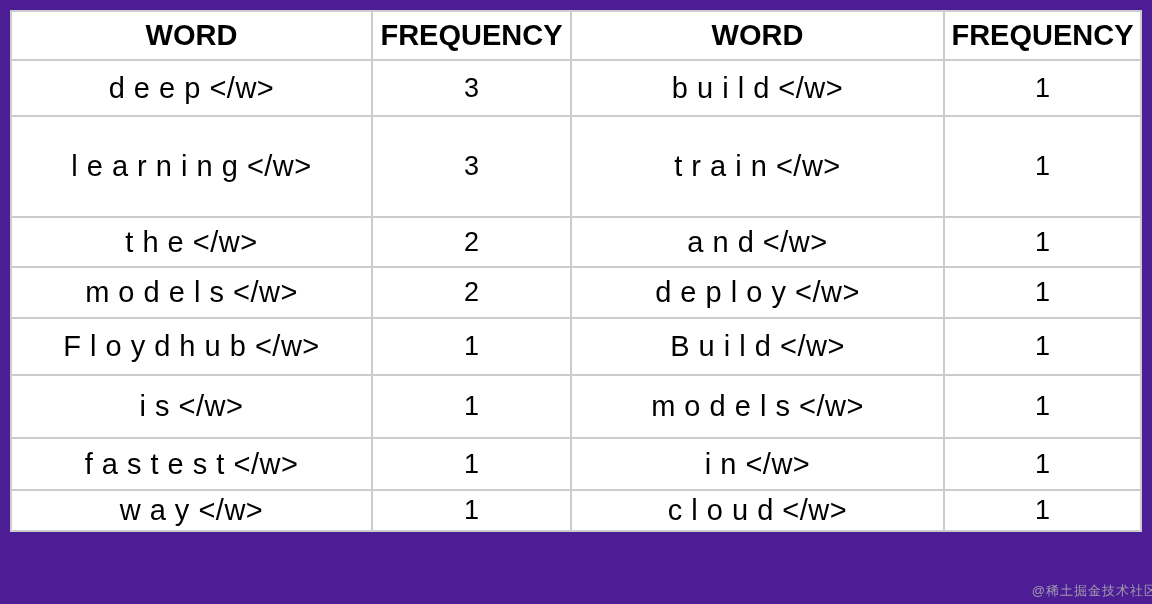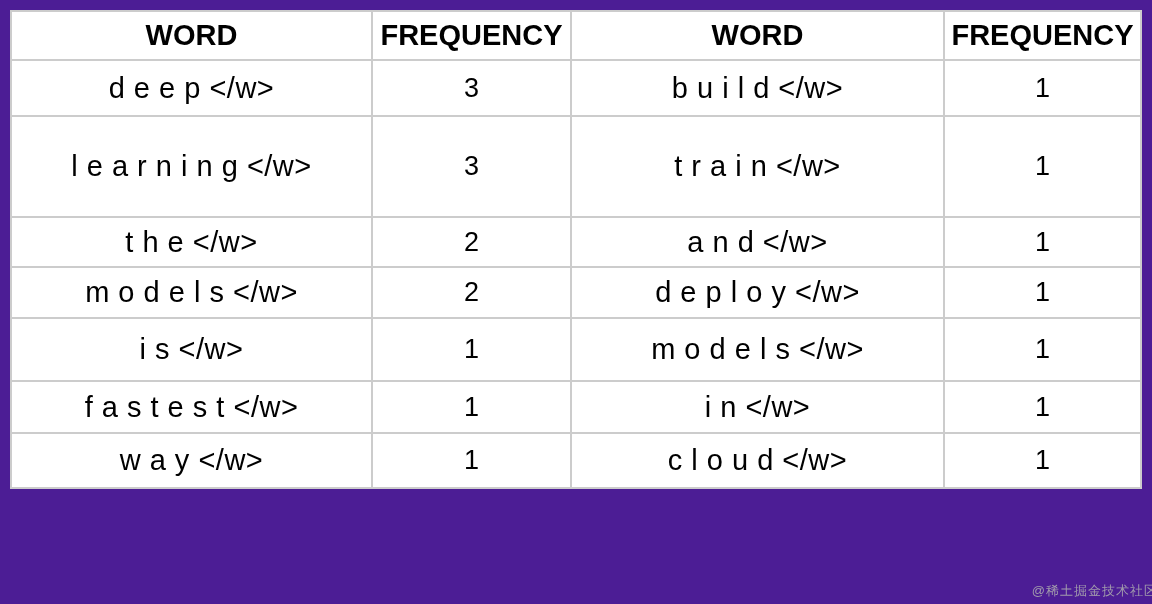--- a/index.html
+++ b/index.html
@@ -97,33 +97,39 @@
         <td class="freq-cell">2</td>
         <td class="word-cell">a n d &lt;/w&gt;</td>
         <td class="freq-cell">1</td>
       </tr>
       <tr style="height:51px">
         <td class="word-cell">m o d e l s &lt;/w&gt;</td>
         <td class="freq-cell">2</td>
         <td class="word-cell">d e p l o y &lt;/w&gt;</td>
         <td class="freq-cell">1</td>
       </tr>
+      <tr style="height:57px">
+        <td class="word-cell">F l o y d h u b &lt;/w&gt;</td>
+        <td class="freq-cell">1</td>
+        <td class="word-cell">B u i l d &lt;/w&gt;</td>
+        <td class="freq-cell">1</td>
+      </tr>
       <tr style="height:63px">
         <td class="word-cell">i s &lt;/w&gt;</td>
         <td class="freq-cell">1</td>
         <td class="word-cell">m o d e l s &lt;/w&gt;</td>
         <td class="freq-cell">1</td>
       </tr>
       <tr style="height:52px">
         <td class="word-cell">f a s t e s t &lt;/w&gt;</td>
         <td class="freq-cell">1</td>
         <td class="word-cell">i n &lt;/w&gt;</td>
         <td class="freq-cell">1</td>
       </tr>
-      <tr style="height:55px">
+      <tr style="height:41px">
         <td class="word-cell">w a y &lt;/w&gt;</td>
         <td class="freq-cell">1</td>
         <td class="word-cell">c l o u d &lt;/w&gt;</td>
         <td class="freq-cell">1</td>
       </tr>
     </tbody>
   </table>
   <div class="watermark">@稀土掘金技术社区</div>
 </div>
 

